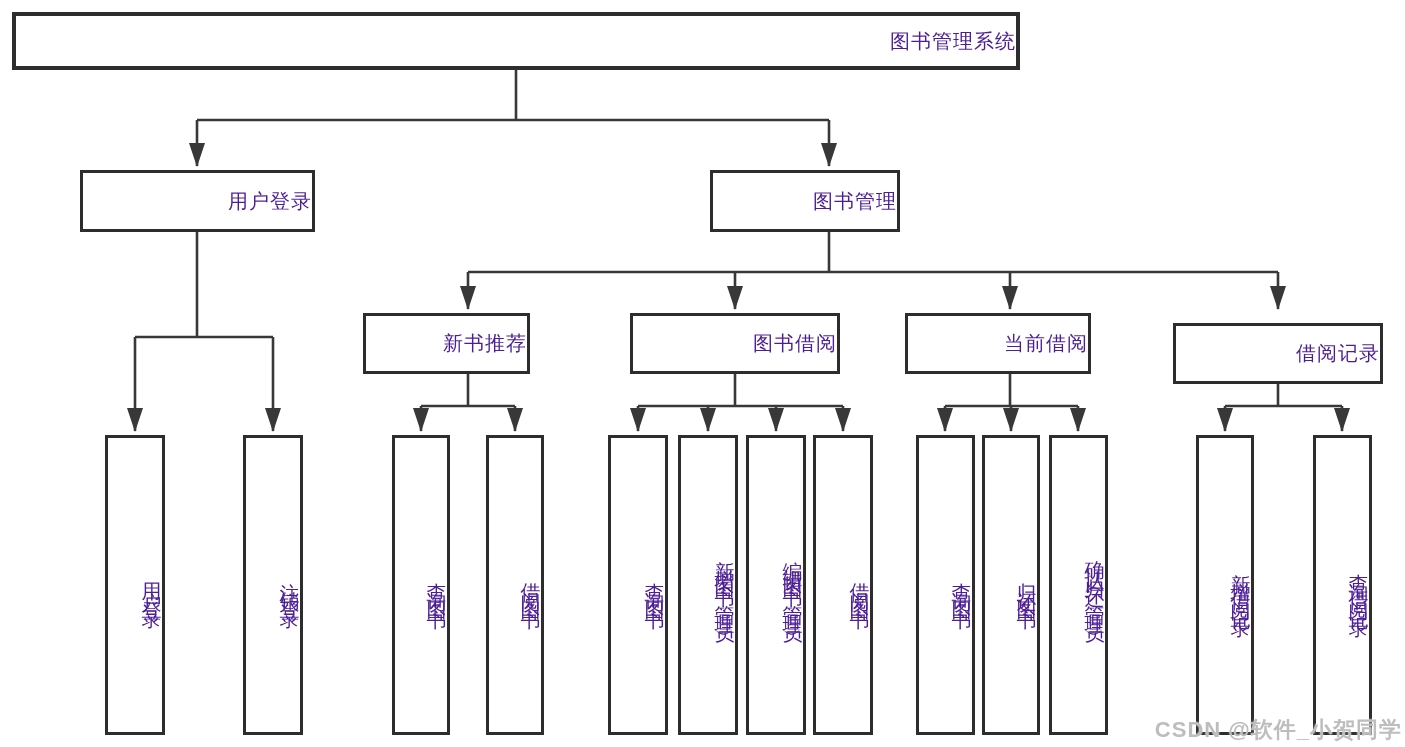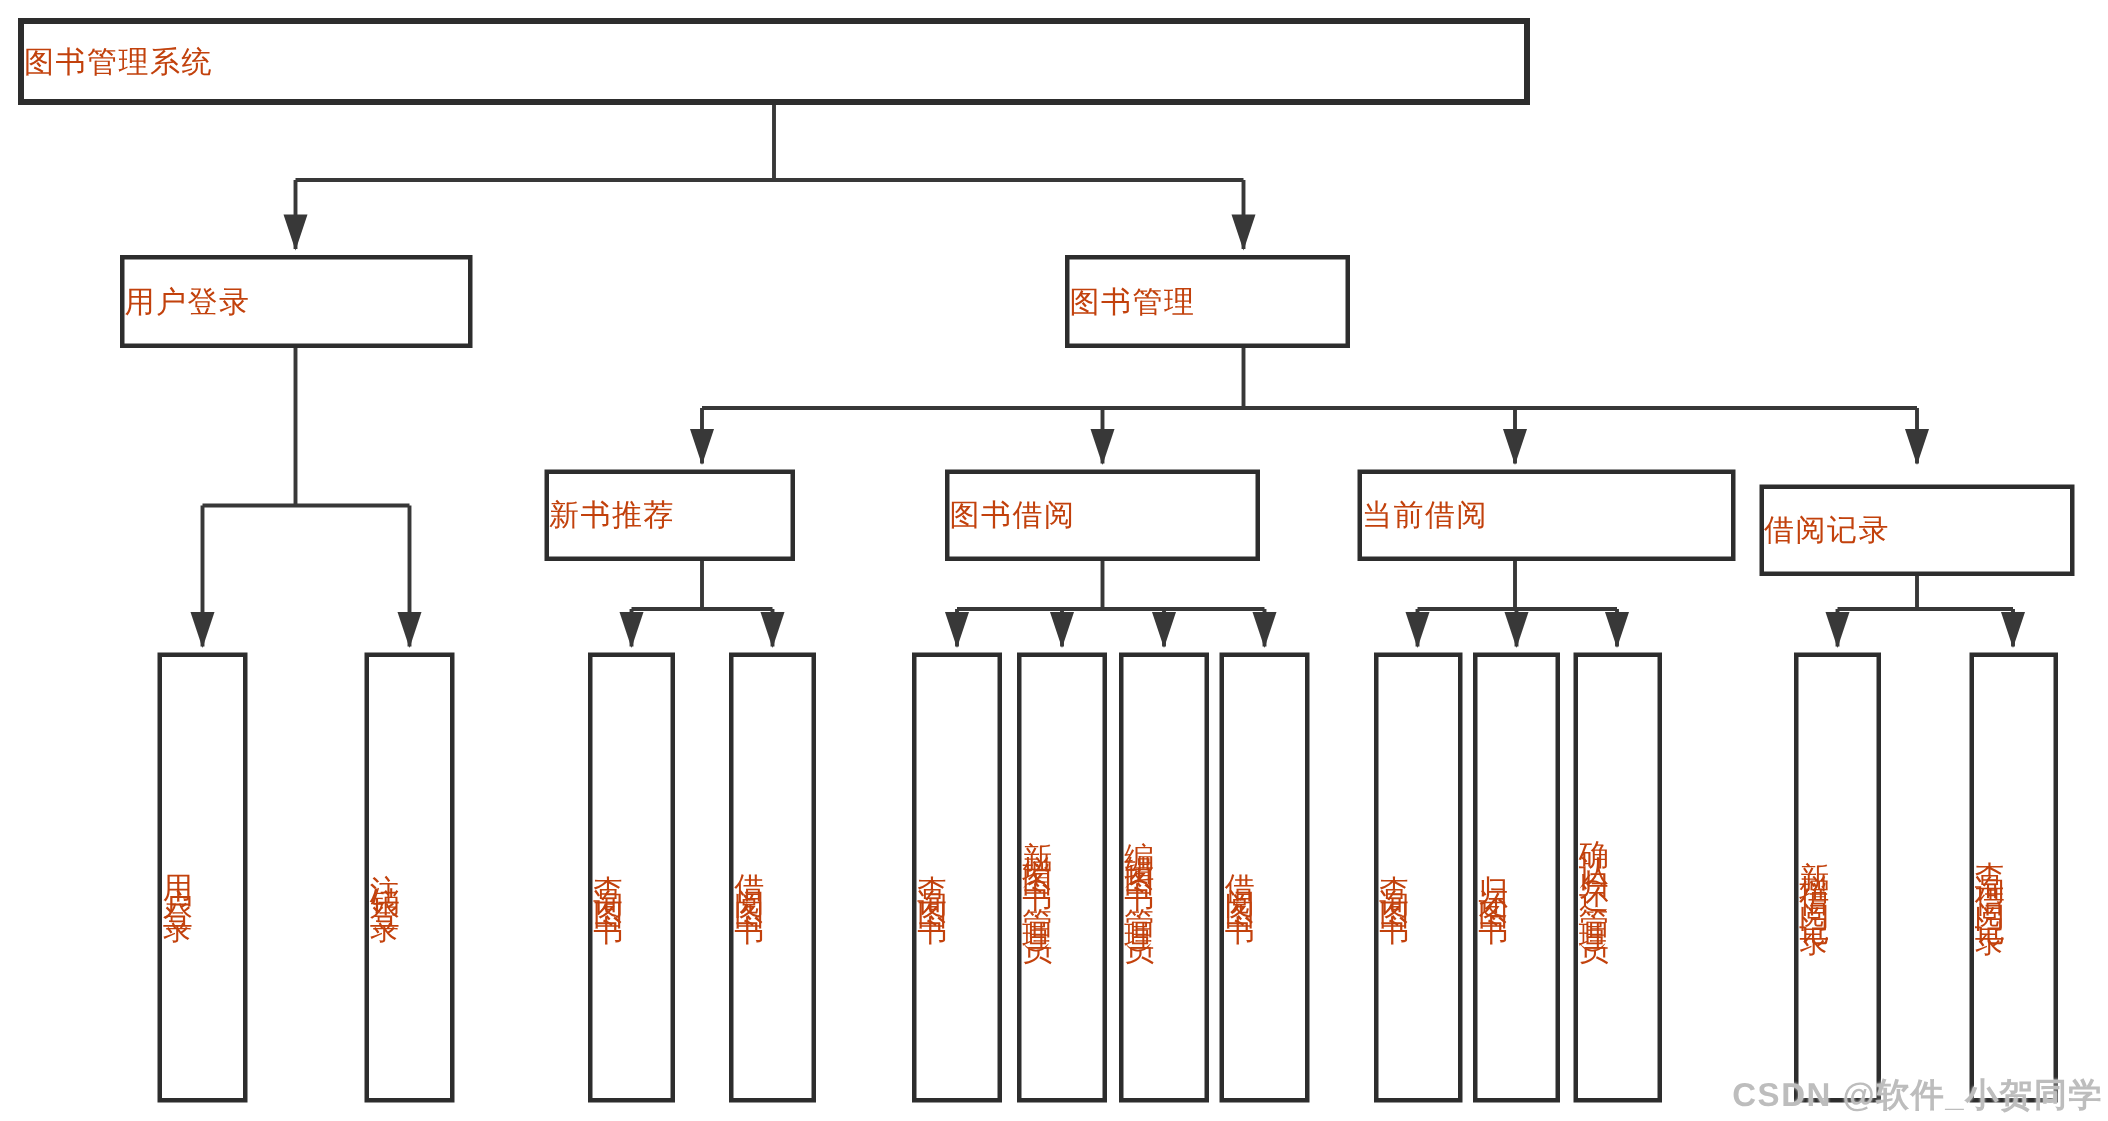--- a/index.html
+++ b/index.html
@@ -21,23 +21,23 @@
     top: 0;
     z-index: 1;
   }
   .node {
     position: absolute;
     box-sizing: border-box;
     background: #ffffff;
     border: 3px solid #2d2d2d;
     display: flex;
     align-items: center;
-    justify-content: flex-start;
+    justify-content: flex-end;
     z-index: 2;
-    color: #c2410c;
+    color: #4c1d95;
   }
   .node span {
     font-size: 20px;
     letter-spacing: 1px;
     white-space: nowrap;
   }
   .node.root {
     border-width: 4px;
   }
   .node.vertical span {
@@ -124,21 +124,21 @@
   <div class="node" style="left:710px; top:170px; width:190px; height:62px;">
     <span>图书管理</span>
   </div>
 
   <div class="node" style="left:363px; top:313px; width:167px; height:61px;">
     <span>新书推荐</span>
   </div>
   <div class="node" style="left:630px; top:313px; width:210px; height:61px;">
     <span>图书借阅</span>
   </div>
-  <div class="node" style="left:905px; top:313px; width:252px; height:61px;">
+  <div class="node" style="left:905px; top:313px; width:186px; height:61px;">
     <span>当前借阅</span>
   </div>
   <div class="node" style="left:1173px; top:313px; width:210px; height:61px;margin-top:10px;">
     <span>借阅记录</span>
   </div>
 
   <div class="node vertical" style="left:105px; top:435px; width:60px; height:300px;">
     <span>用户登录</span>
   </div>
   <div class="node vertical" style="left:243px; top:435px; width:60px; height:300px;">

